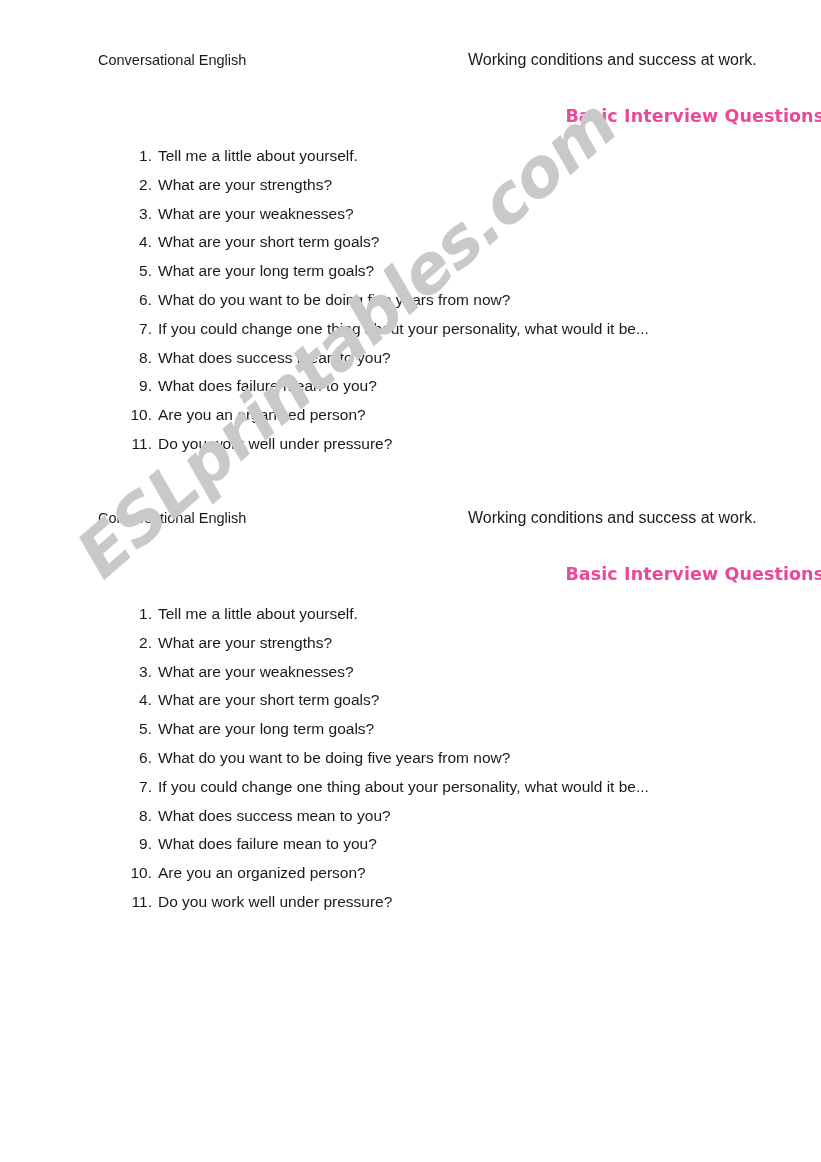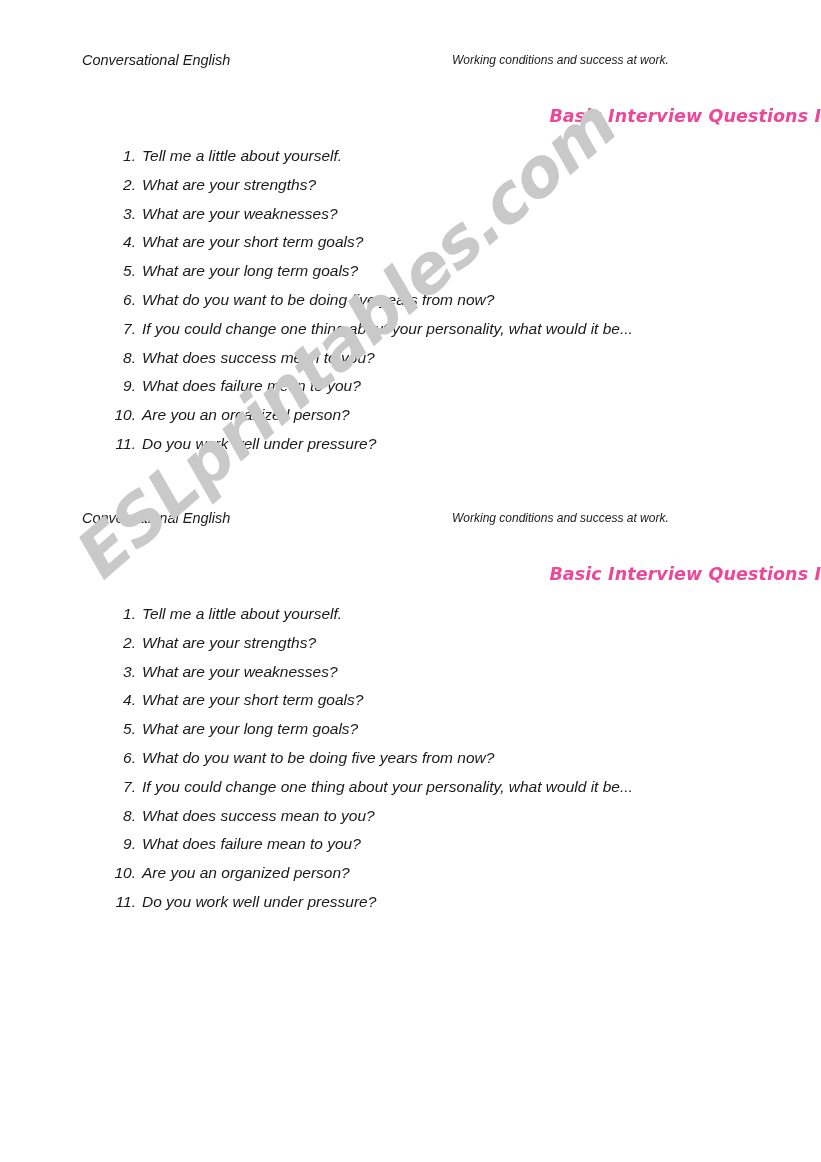--- a/index.html
+++ b/index.html
@@ -53,23 +53,22 @@
     position: absolute;
     left: 0;
     top: 0;
     width: 821px;
     height: 1162px;
     z-index: 1;
   }
 
   .worksheet-section {
     position: absolute;
-    left: 0;
+    left: 16px;
     width: 676px;
-    font-style: italic;
   }
   .worksheet-section.section-1 { top: 50px; }
   .worksheet-section.section-2 { top: 508px; }
 
   .running-head {
     position: relative;
     height: 24px;
     margin: 0 0 0 0;
   }
   .running-head-left {
@@ -77,21 +76,21 @@
     left: 82px;
     top: 0;
     font-size: 14.5px;
     line-height: 20px;
     white-space: nowrap;
   }
   .running-head-right {
     position: absolute;
     left: 452px;
     top: 0;
-    font-size: 12px;
+    font-size: 16px;
     line-height: 20px;
     white-space: nowrap;
   }
 
   .section-title {
     margin: 0;
     padding: 0;
     position: absolute;
     left: 0;
     top: 56px;

